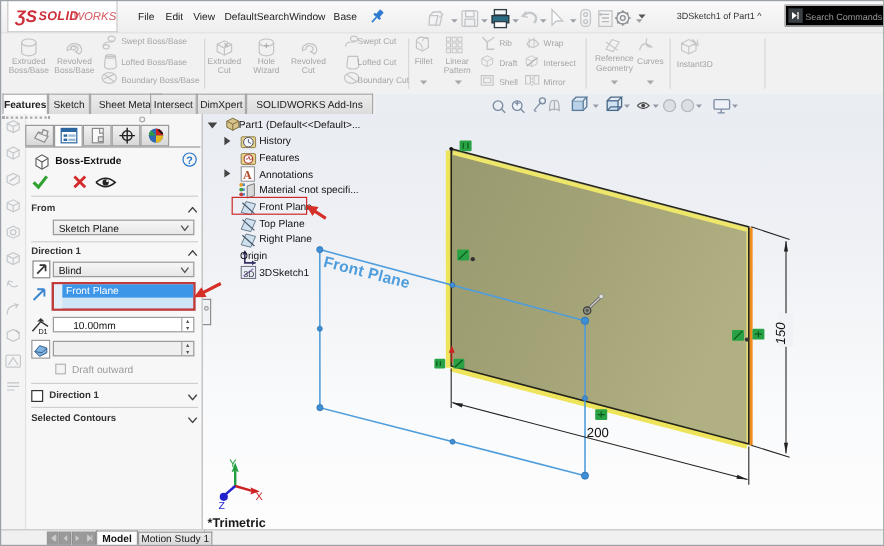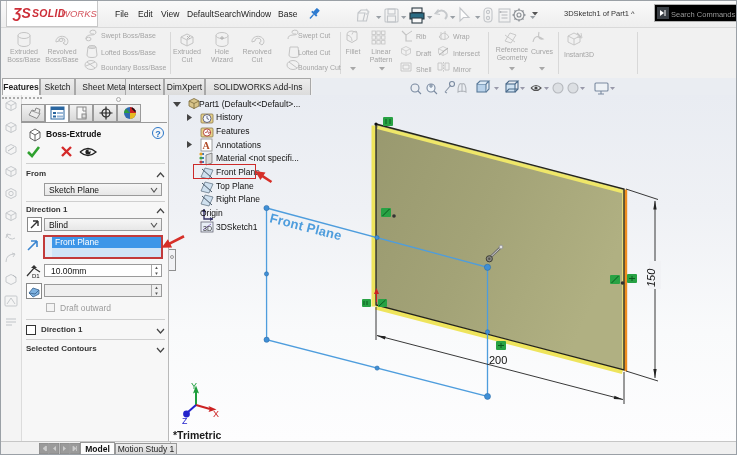--- a/index.html
+++ b/index.html
@@ -19,21 +19,21 @@
 #tabviewbg{left:312px;top:78px;width:425px;height:17px;background:#eaedf2}
 
 #viewport{left:169px;top:95px;width:568px;height:347px;background:linear-gradient(#e9ecf2 0%,#eff1f5 33%,#f9fafb 68%,#fdfdfe 100%)}
 
 #lstrip{left:0;top:95px;width:22px;height:346px;background:#f4f4f4;border-right:1px solid #dcdcdc}
 
 #pm{left:22px;top:95px;width:147px;height:346px;background:#f7f7f7;border-right:1px solid #b9b9b9}
 .pmtab{top:104px;width:24px;height:18px;border:1px solid #9a9a9a;background:linear-gradient(#f2f2f2,#d8d8d8)}
 .sechead{font-size:8px;font-weight:bold;color:#333}
 .combo{height:13px;border:1px solid #9a9a9a;background:linear-gradient(#f6f6f6,#e7e7e7);font-size:8.5px;color:#111;line-height:12px;padding-left:4px}
-.spin{height:13px;border:1px solid #9a9a9a;background:#fff;font-size:8.5px;color:#111;line-height:12px;padding-left:6px}
+.spin{height:13px;border:1px solid #9a9a9a;background:#fff;font-size:8.5px;color:#111;line-height:12px;padding-left:16px}
 .hdiv{left:4px;width:139px;height:1px;background:#cfcfcf}
 
 #statusbar{left:0;top:441px;width:737px;height:14px;background:#f0f0f0;border-top:1px solid #c6c6c6}
 
 #winborder{left:0;top:0;width:737px;height:455px;border:1px solid #9aa0a6;pointer-events:none}
 </style></head>
 <body>
 
 <div class="abs" id="titlebar"></div>
 <div class="abs" id="logo">

